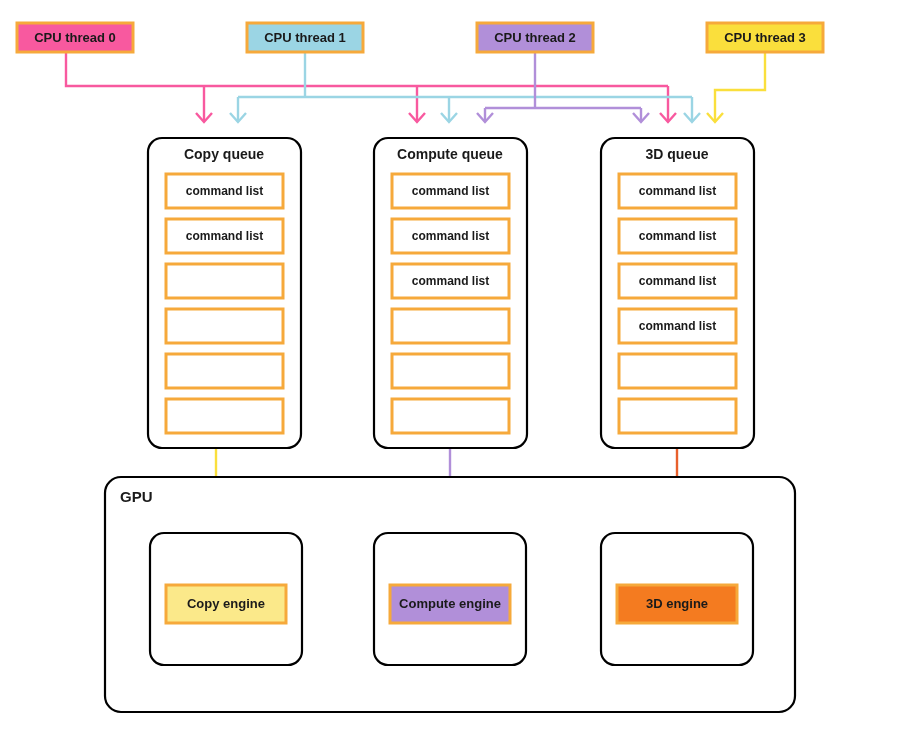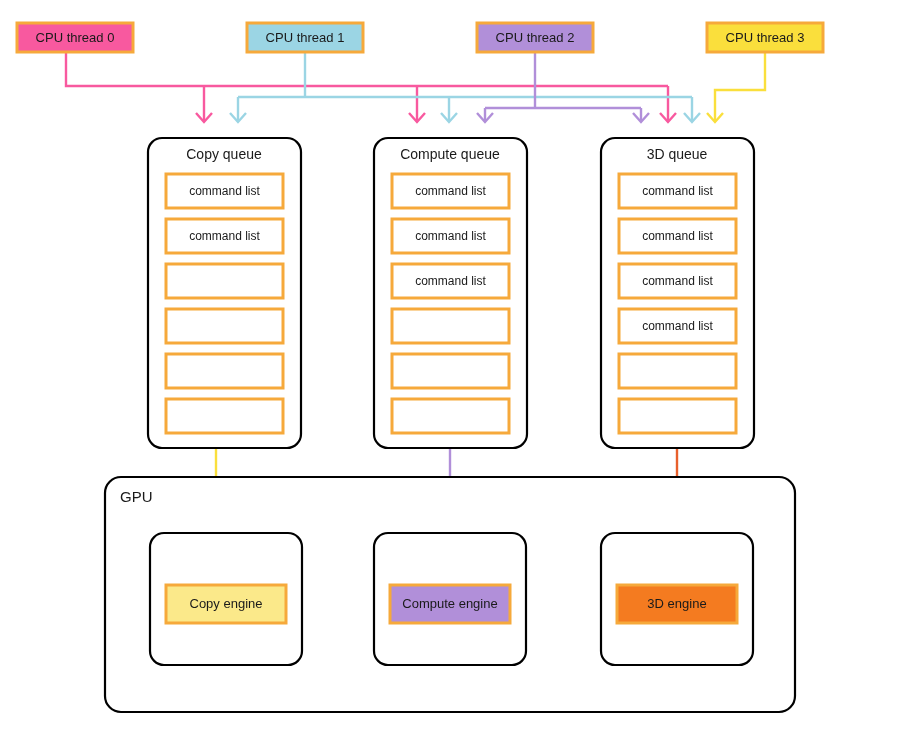--- a/index.html
+++ b/index.html
@@ -10,20 +10,21 @@
   body {
     width: 901px;
     height: 752px;
     font-family: "Liberation Sans", sans-serif;
     overflow: hidden;
   }
   #diagram-root {
     position: relative;
     width: 824px;
     height: 752px;
+    font-weight: bold;
   }
   svg.diagram {
     display: block;
     width: 901px;
     height: 752px;
   }
   .node-label {
     font-family: "Liberation Sans", sans-serif;
     font-size: 13px;
     fill: #1a1a1a;

